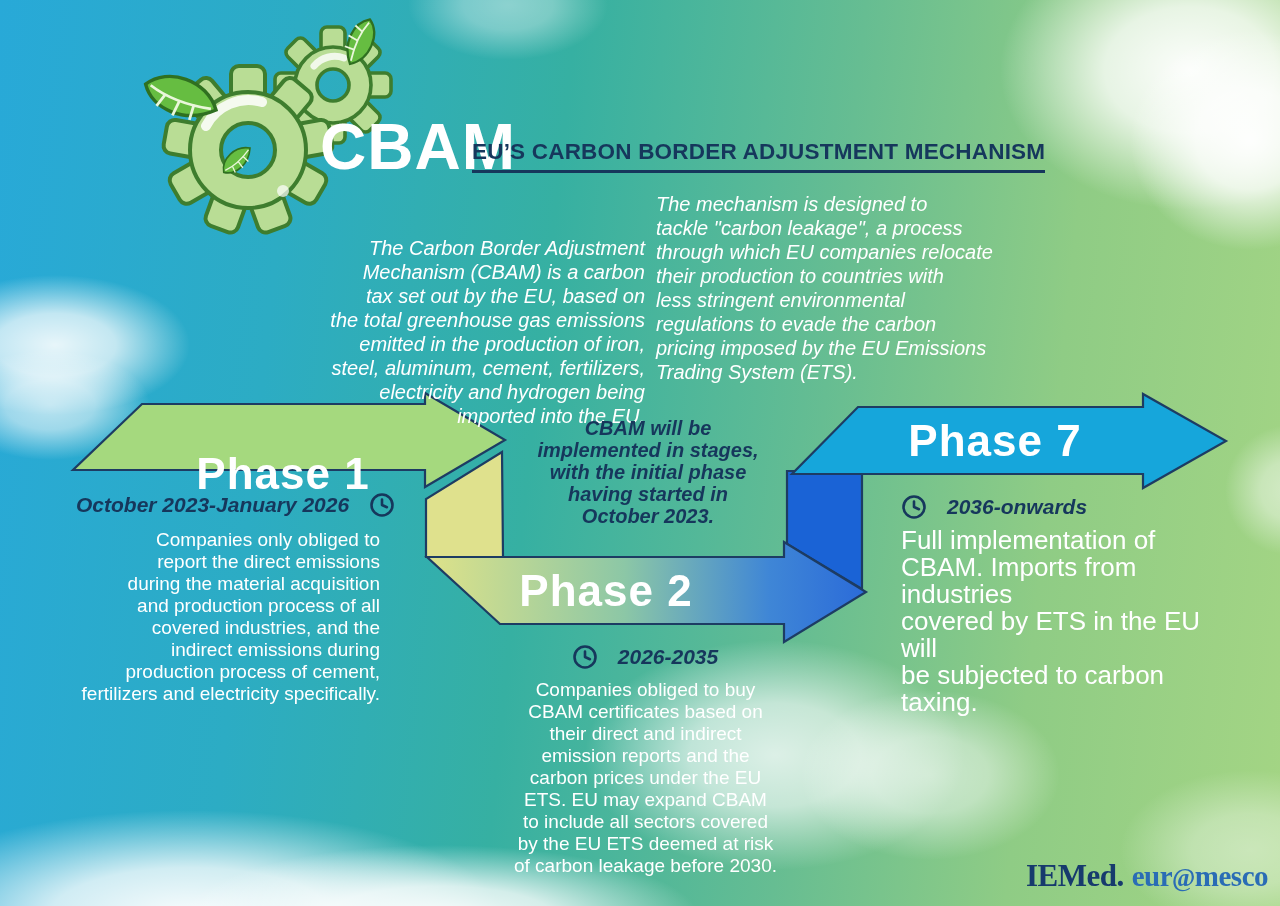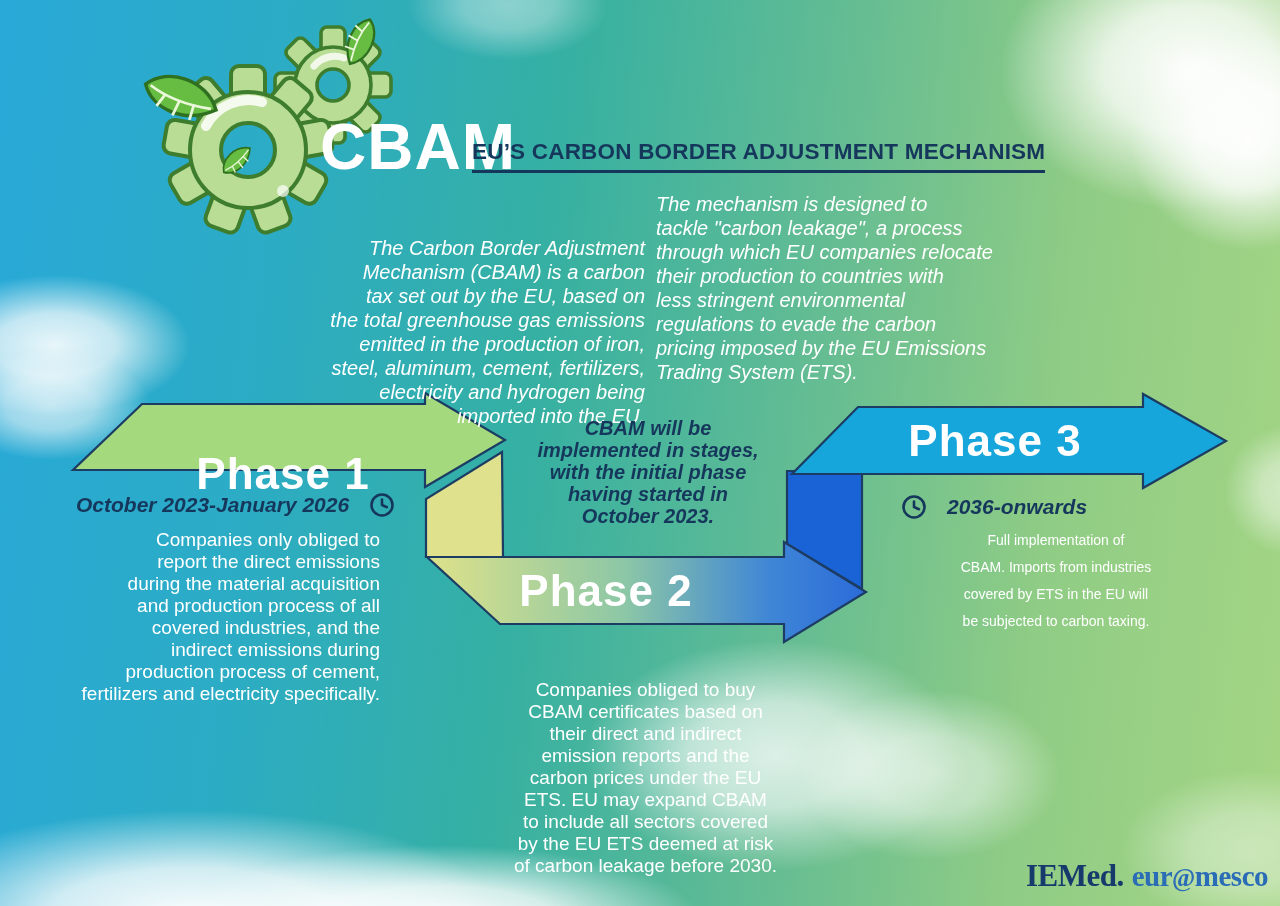--- a/index.html
+++ b/index.html
@@ -29,21 +29,21 @@
   .pl2{left:468px;top:566px;width:276px;}
   .pl3{left:855px;top:416px;width:280px;}
   .period{display:flex;align-items:center;gap:20px;color:#16375c;font-size:21px;font-weight:700;font-style:italic;}
   .period1{left:76px;top:492px;}
   .period2{left:480px;top:644px;width:330px;justify-content:center;}
   .period3{left:901px;top:494px;}
   .clock{width:26px;height:26px;flex:0 0 auto;}
   .desc{color:#ffffff;font-size:19px;line-height:22px;white-space:pre-line;}
   .desc1{left:66px;top:529px;width:314px;text-align:right;}
   .desc2{left:483px;top:679px;width:325px;text-align:center;}
-  .desc3{left:901px;top:527px;width:310px;text-align:center;font-size:14px;line-height:27px;}
+  .desc3{left:901px;top:527px;width:310px;text-align:left;font-size:26px;line-height:27px;}
   .logos{right:12px;bottom:12px;display:flex;align-items:baseline;gap:8px;margin-top:17px;}
   .logo-iemed{font-family:"Liberation Serif",serif;font-weight:700;color:#173a6d;font-size:31px;letter-spacing:-.5px;}
   .logo-euromesco{font-family:"Liberation Serif",serif;font-weight:600;color:#2a6cb5;font-size:29px;letter-spacing:-.5px;}
   .logo-at{font-weight:700;font-size:25px;}
 </style>
 </head>
 <body>
 
 <div id="stage">
 
@@ -146,38 +146,45 @@
 Trading System (ETS).</div>
 
   <div class="abs note">CBAM will be
 implemented in stages,
 with the initial phase
 having started in
 October 2023.</div>
 
   <div class="abs phase-label pl1">Phase 1</div>
   <div class="abs phase-label pl2">Phase 2</div>
-  <div class="abs phase-label pl3">Phase 3</div>
+  <div class="abs phase-label pl3">Phase 7</div>
 
   <div class="abs period period1">
     <span>October 2023-January 2026</span>
     <svg class="clock" viewBox="0 0 28 28">
       <circle cx="14" cy="14" r="11.3" fill="none" stroke="#16375c" stroke-width="2.8"></circle>
       <path d="M14 8.2 V14 L19.3 16.4" fill="none" stroke="#16375c" stroke-width="2.8" stroke-linecap="round" stroke-linejoin="round"></path>
     </svg>
   </div>
   <div class="abs desc desc1">Companies only obliged to
 report the direct emissions
 during the material acquisition
 and production process of all
 covered industries, and the
 indirect emissions during
 production process of cement,
 fertilizers and electricity specifically.</div>
 
+  <div class="abs period period2">
+    <svg class="clock" viewBox="0 0 28 28">
+      <circle cx="14" cy="14" r="11.3" fill="none" stroke="#16375c" stroke-width="2.8"></circle>
+      <path d="M14 8.2 V14 L19.3 16.4" fill="none" stroke="#16375c" stroke-width="2.8" stroke-linecap="round" stroke-linejoin="round"></path>
+    </svg>
+    <span>2026-2035</span>
+  </div>
   <div class="abs desc desc2">Companies obliged to buy
 CBAM certificates based on
 their direct and indirect
 emission reports and the
 carbon prices under the EU
 ETS. EU may expand CBAM
 to include all sectors covered
 by the EU ETS deemed at risk
 of carbon leakage before 2030.</div>
 

